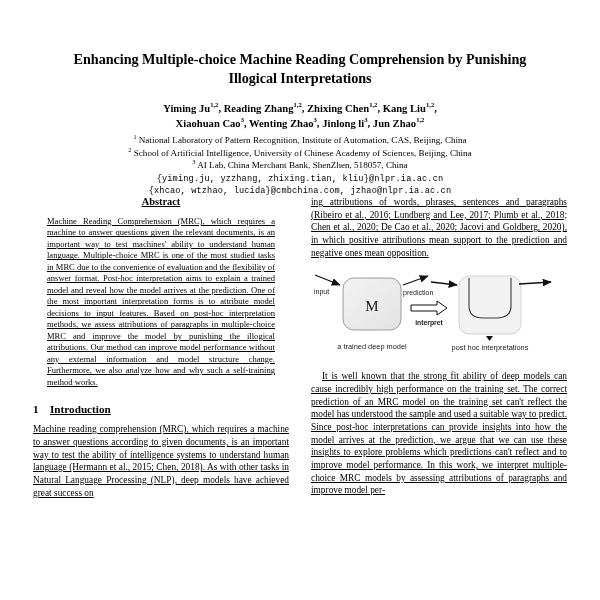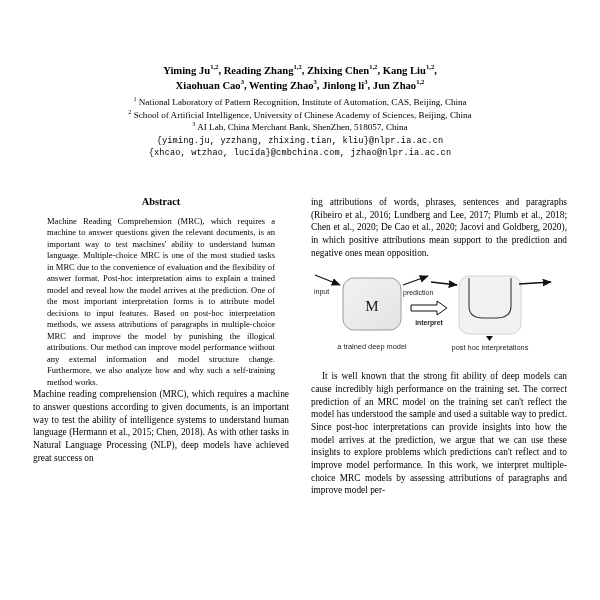--- a/index.html
+++ b/index.html
@@ -69,20 +69,21 @@
   .columns {
     position: absolute;
     top: 196px;
     left: 0;
     width: 600px;
     height: 404px;
     padding: 0 33px;
     box-sizing: border-box;
     display: flex;
     gap: 22px;
+    text-decoration: underline;
   }
   .col {
     width: 256px;
     overflow: hidden;
   }
 
   .section-head-center {
     text-align: center;
     font-size: 10.4px;
     font-weight: bold;
@@ -143,20 +144,21 @@
   .figure-caption .figlabel { }
 
   .after-figure { margin-top: 12px; }
 </style>
 </head>
 <body>
 
 <div class="page">
 
   <div class="titleblock">
+    <h1 class="paper-title">Enhancing Multiple-choice Machine Reading Comprehension by Punishing Illogical Interpretations</h1>
 
     <div class="authors">
       <div>
         <span>Yiming Ju</span><sup>1,2</sup><span>, </span><span>Reading Zhang</span><sup>1,2</sup><span>, </span><span>Zhixing Chen</span><sup>1,2</sup><span>, </span><span>Kang Liu</span><sup>1,2</sup><span>,</span>
       </div>
       <div>
         <span>Xiaohuan Cao</span><sup>3</sup><span>, </span><span>Wenting Zhao</span><sup>3</sup><span>, </span><span>Jinlong li</span><sup>3</sup><span>, </span><span>Jun Zhao</span><sup>1,2</sup>
       </div>
     </div>
 
@@ -173,20 +175,23 @@
   </div>
 
   <div class="columns">
 
     <div class="col">
       <div class="section-head-center">Abstract</div>
       <div class="abstract-body">
         <p>Machine Reading Comprehension (MRC), which requires a machine to answer questions given the relevant documents, is an important way to test machines' ability to understand human language. Multiple-choice MRC is one of the most studied tasks in MRC due to the convenience of evaluation and the flexibility of answer format. Post-hoc interpretation aims to explain a trained model and reveal how the model arrives at the prediction. One of the most important interpretation forms is to attribute model decisions to input features. Based on post-hoc interpretation methods, we assess attributions of paragraphs in multiple-choice MRC and improve the model by punishing the illogical attributions. Our method can improve model performance without any external information and model structure change. Furthermore, we also analyze how and why such a self-training method works.</p>
       </div>
 
+      <div class="section-head">
+        <span class="num">1</span><span>Introduction</span>
+      </div>
 
       <div class="body-text">
         <p>Machine reading comprehension (MRC), which requires a machine to answer questions according to given documents, is an important way to test the ability of intelligence systems to understand human language (Hermann et al., 2015; Chen, 2018). As with other tasks in Natural Language Processing (NLP), deep models have achieved great success on</p>
       </div>
     </div>
 
     <div class="col">
       <div class="rcol-text">
         <p>ing attributions of words, phrases, sentences and paragraphs (Ribeiro et al., 2016; Lundberg and Lee, 2017; Plumb et al., 2018; Chen et al., 2020; De Cao et al., 2020; Jacovi and Goldberg, 2020), in which positive attributions mean support to the prediction and negative ones mean opposition.</p>
       </div>

